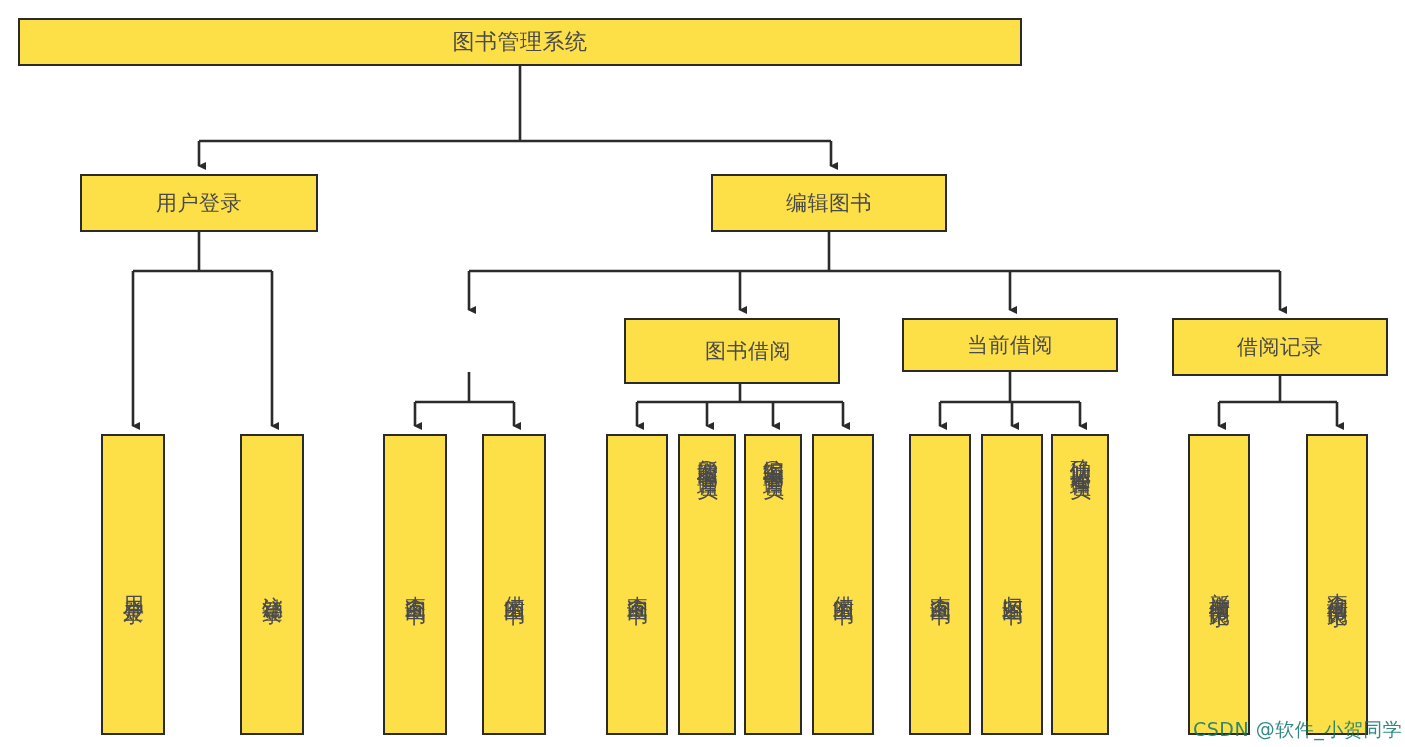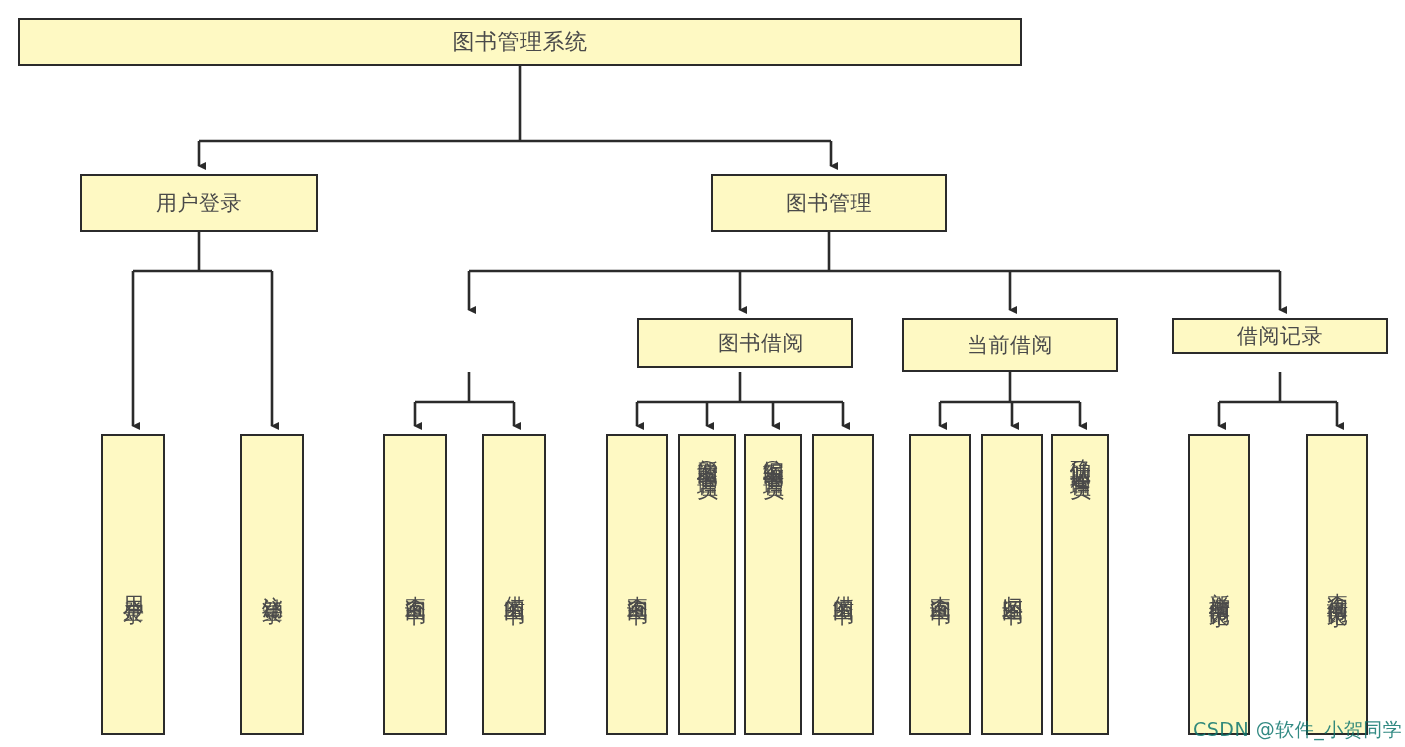--- a/index.html
+++ b/index.html
@@ -22,21 +22,21 @@
     position: absolute;
     left: 0;
     top: 0;
     width: 1405px;
     height: 747px;
     pointer-events: none;
   }
   .node {
     position: absolute;
     box-sizing: border-box;
-    background: #fef9c3;
+    background: #fde047;
     border: 2px solid #2b2b2b;
     display: flex;
     align-items: center;
     justify-content: center;
     color: #3a3a3a;
   }
   .node .node-label {
     display: block;
     text-align: center;
     line-height: 1.18;
@@ -134,30 +134,30 @@
   </svg>
 
   <div class="node horiz root" style="left:18px; top:18px; width:1004px; height:48px;">
     <span class="node-label">图书管理系统</span>
   </div>
 
   <div class="node horiz" style="left:80px; top:174px; width:238px; height:58px;">
     <span class="node-label">用户登录</span>
   </div>
   <div class="node horiz" style="left:711px; top:174px; width:236px; height:58px;">
-    <span class="node-label">图书管理</span>
-  </div>
-
-  <div class="node horiz" style="left:637px; top:318px; width:216px; height:50px;padding-left:32px;">
+    <span class="node-label">编辑图书</span>
+  </div>
+
+  <div class="node horiz" style="left:624px; top:318px; width:216px; height:66px;padding-left:32px;">
     <span class="node-label">图书借阅</span>
   </div>
   <div class="node horiz" style="left:902px; top:318px; width:216px; height:54px;align-items:center;">
     <span class="node-label">当前借阅</span>
   </div>
-  <div class="node horiz" style="left:1172px; top:318px; width:216px; height:36px;">
+  <div class="node horiz" style="left:1172px; top:318px; width:216px; height:58px;">
     <span class="node-label">借阅记录</span>
   </div>
 
   <div class="node vert centered" style="left:101px; top:434px; width:64px; height:301px;">
     <span class="node-label">用户登录</span>
   </div>
   <div class="node vert centered" style="left:240px; top:434px; width:64px; height:301px;">
     <span class="node-label">注销登录</span>
   </div>
   <div class="node vert centered" style="left:383px; top:434px; width:64px; height:301px;">

